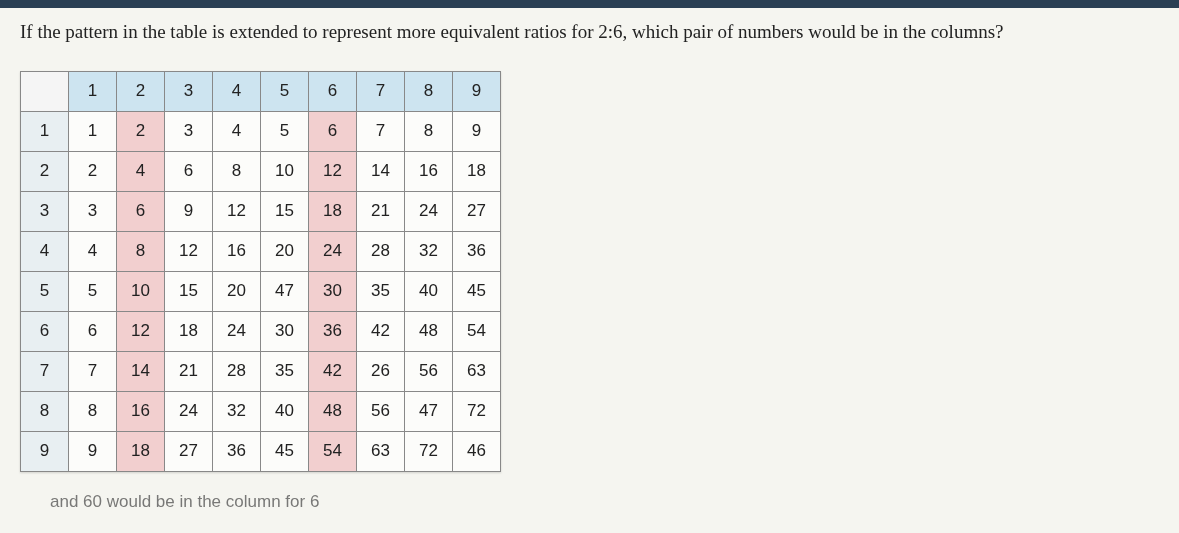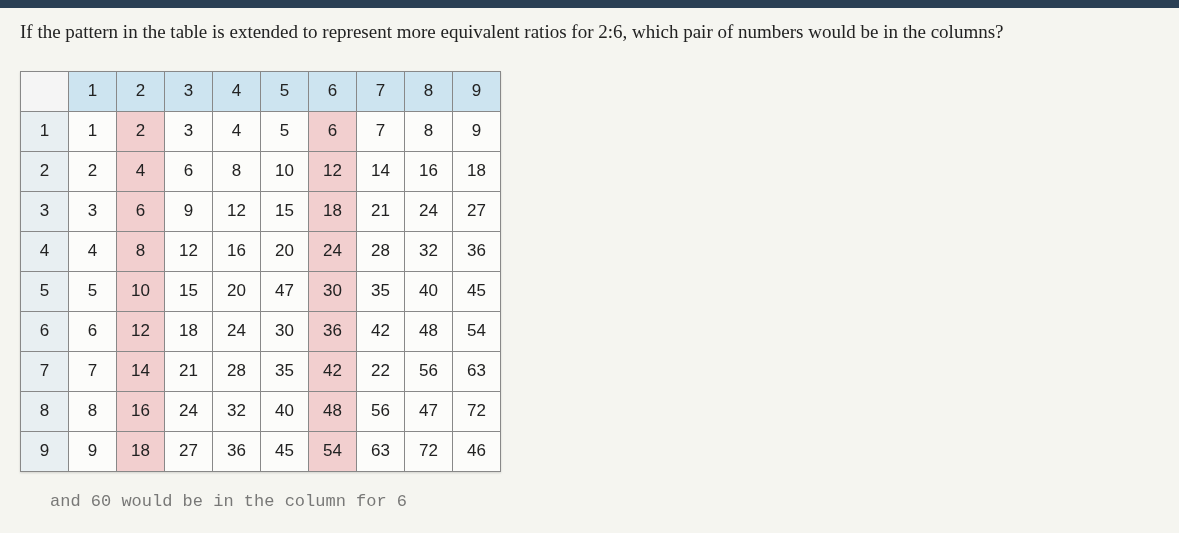--- a/index.html
+++ b/index.html
@@ -60,21 +60,21 @@
     }
     .normal-cell {
       background: #fcfcfa;
     }
     .bottom-text {
       margin-top: 20px;
       font-size: 17px;
       color: #444;
       padding-left: 30px;
       opacity: 0.7;
-      font-family: Liberation Mono, monospace;
+      font-family: Liberation Sans, sans-serif;
     }
   </style>
 </head>
 <body>
 
 <div class="topbar"></div>
 
 <div class="content">
 
   <p class="question">If the pattern in the table is extended to represent more equivalent ratios for 2:6, which pair of numbers would be in the columns?</p>
@@ -166,21 +166,21 @@
       <td class="normal-cell">54</td>
     </tr>
     <tr>
       <td class="row-header">7</td>
       <td class="normal-cell">7</td>
       <td class="highlight-col">14</td>
       <td class="normal-cell">21</td>
       <td class="normal-cell">28</td>
       <td class="normal-cell">35</td>
       <td class="highlight-col">42</td>
-      <td class="normal-cell">22</td>
+      <td class="normal-cell">26</td>
       <td class="normal-cell">56</td>
       <td class="normal-cell">63</td>
     </tr>
     <tr>
       <td class="row-header">8</td>
       <td class="normal-cell">8</td>
       <td class="highlight-col">16</td>
       <td class="normal-cell">24</td>
       <td class="normal-cell">32</td>
       <td class="normal-cell">40</td>

